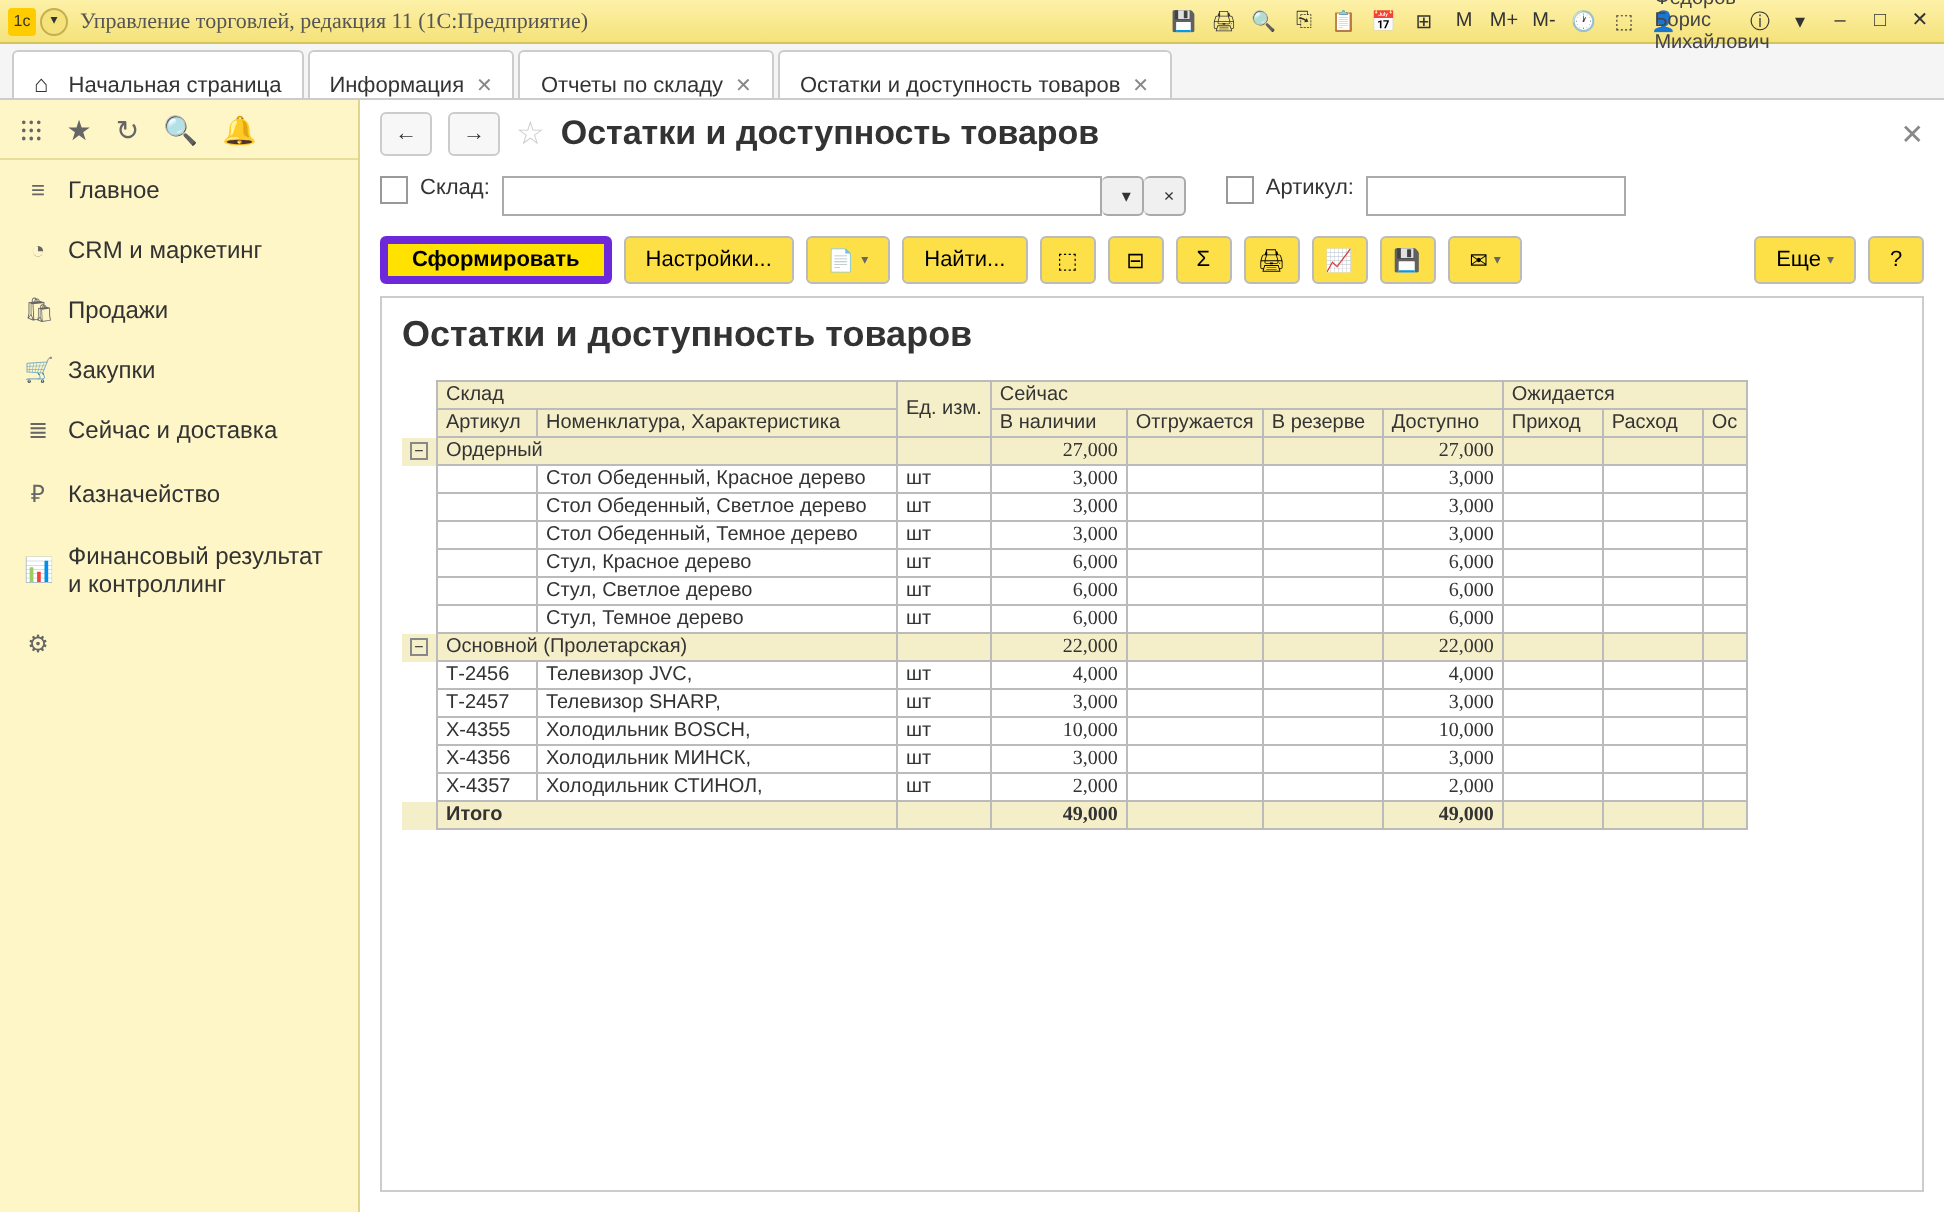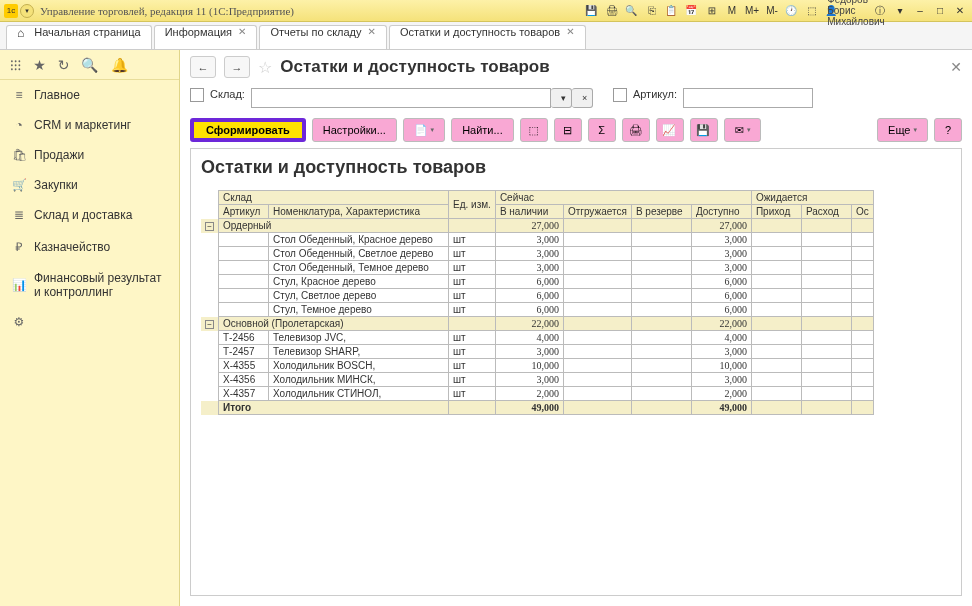--- a/index.html
+++ b/index.html
@@ -10,21 +10,21 @@
 .titlebar .logo { width: 14px; height: 14px; background: #ffcc00; border-radius: 2px; margin-right: 2px; font-size: 8px; text-align: center; line-height: 14px; font-weight: normal; }
 .titlebar .dd { width: 14px; height: 14px; background: #f5e27a; border: 1px solid #c4b050; border-radius: 7px; margin-right: 6px; text-align: center; line-height: 12px; font-size: 7px; }
 .titlebar .title { flex: 1; font-size: 11px; color: #555; font-family: Liberation Serif, serif; }
 .titlebar .tb-icons { display: flex; gap: 4px; align-items: center; }
 .titlebar .tb-icons span { width: 16px; height: 16px; display: inline-flex; align-items: center; justify-content: center; font-size: 10px; cursor: pointer; }
 .titlebar .user { font-size: 10px; color: #444; margin: 0 4px; }
 .titlebar .win-btn { width: 16px; height: 16px; text-align: center; line-height: 16px; cursor: pointer; }
 
 
 .tabbar { height: 28px; background: #f5f5f5; border-bottom: 1px solid #ccc; display: flex; align-items: flex-end; padding-left: 6px; }
-.tab { height: 24px; padding: 0 10px; display: flex; align-items: flex-start; background: #fff; border: 1px solid #ccc; border-bottom: none; border-radius: 3px 3px 0 0; margin-right: 2px; font-size: 11px; cursor: pointer; gap: 6px; }
+.tab { height: 24px; padding: 0 10px; display: flex; align-items: flex-end; background: #fff; border: 1px solid #ccc; border-bottom: none; border-radius: 3px 3px 0 0; margin-right: 2px; font-size: 11px; cursor: pointer; gap: 6px; }
 .tab .close { font-size: 10px; color: #888; }
 .tab.home::before { content: "⌂"; margin-right: 4px; font-size: 12px; }
 
 
 .main { display: flex; height: calc(606px - 22px - 28px); }
 
 
 .sidebar { width: 180px; background: #fef6c6; border-right: 1px solid #e0d58a; display: flex; flex-direction: column; }
 .sb-top { height: 30px; display: flex; align-items: center; gap: 12px; padding-left: 10px; border-bottom: 1px solid #e8dd9a; }
 .sb-top span { font-size: 14px; cursor: pointer; color: #666; }
@@ -44,21 +44,21 @@
 .chk { width: 14px; height: 14px; border: 1px solid #999; background: #fff; cursor: pointer; }
 .lbl { font-size: 11px; }
 .combo { display: flex; }
 .combo input { height: 20px; border: 1px solid #aaa; padding: 0 4px; font-size: 11px; }
 .combo .btn { width: 18px; height: 20px; border: 1px solid #aaa; border-left: none; background: #f0f0f0; text-align: center; line-height: 18px; font-size: 9px; cursor: pointer; }
 .txt-input { height: 20px; border: 1px solid #aaa; padding: 0 4px; font-size: 11px; }
 
 
 .toolbar { display: flex; align-items: center; gap: 6px; padding: 6px 10px; }
 .btn-main { height: 24px; padding: 0 12px; background: #ffe200; border: 4px solid #6d28d9; border-radius: 3px; font-size: 11px; font-weight: bold; cursor: pointer; }
-.btn { height: 24px; padding: 0 10px; background: #f9a8d4; border: 1px solid #bbb; border-radius: 3px; font-size: 11px; cursor: pointer; display: inline-flex; align-items: center; gap: 3px; }
+.btn { height: 24px; padding: 0 10px; background: #fde047; border: 1px solid #bbb; border-radius: 3px; font-size: 11px; cursor: pointer; display: inline-flex; align-items: center; gap: 3px; }
 .btn.icon-only { padding: 0; width: 28px; justify-content: center; }
 .btn .dd-ar { font-size: 7px; color: #666; }
 .spacer { flex: 1; }
 
 
 .report-wrap { flex: 1; margin: 0 10px 10px 10px; border: 1px solid #ccc; overflow: auto; position: relative; }
 .report { padding: 8px 10px 20px 10px; }
 .report h2 { font-size: 18px; font-weight: bold; margin-bottom: 12px; }
 table.rpt { border-collapse: collapse; font-size: 10px; }
 table.rpt th, table.rpt td { border: 1px solid #bbb; padding: 1px 4px; white-space: nowrap; }
@@ -145,21 +145,21 @@
         <div class="sb-item">
           <span class="sb-icon">🛍</span>
           <span>Продажи</span>
         </div>
         <div class="sb-item">
           <span class="sb-icon">🛒</span>
           <span>Закупки</span>
         </div>
         <div class="sb-item">
           <span class="sb-icon">≣</span>
-          <span>Склад и доставка</span>
+          <span>Сейчас и доставка</span>
         </div>
         <div class="sb-item">
           <span class="sb-icon">₽</span>
           <span>Казначейство</span>
         </div>
         <div class="sb-item">
           <span class="sb-icon">📊</span>
           <span>Финансовый результат и контроллинг</span>
         </div>
         <div class="sb-item">

